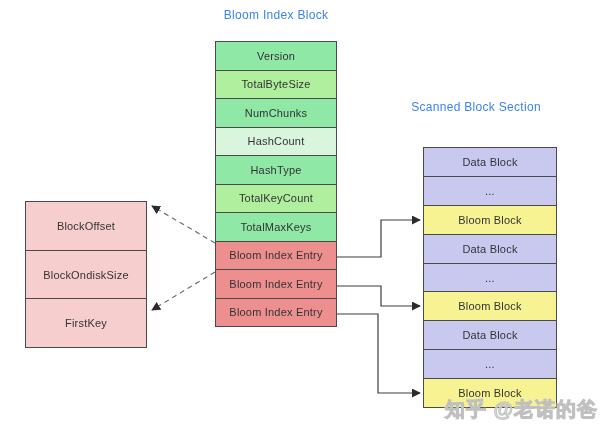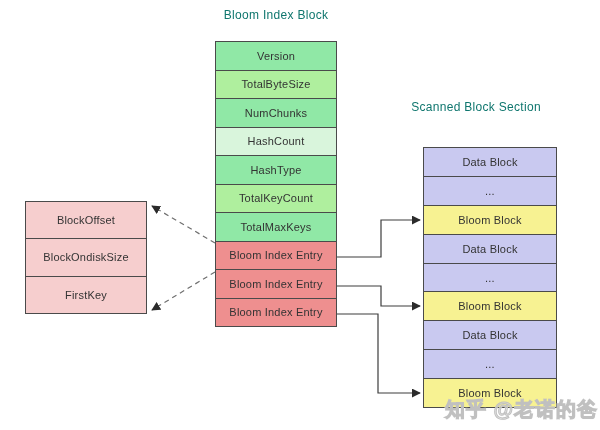--- a/index.html
+++ b/index.html
@@ -7,21 +7,21 @@
     position: relative;
     width: 600px;
     height: 430px;
     background: #ffffff;
     overflow: hidden;
     font-family: "Liberation Sans", sans-serif;
   }
   .diagram-title {
     position: absolute;
     font-size: 12px;
-    color: #0f766e;
+    color: #3b82f6;
     text-align: center;
     letter-spacing: 0.3px;
   }
   #title-bloom-index { left: 205px; top: 8px;  width: 142px; }
   #title-scanned     { left: 405px; top: 100px; width: 142px; }
 
   .tbl {
     position: absolute;
     display: flex;
     flex-direction: column;
@@ -37,21 +37,21 @@
     border-bottom: 1px solid #4a4a4a;
     font-size: 11px;
     color: #333333;
     letter-spacing: 0.2px;
     white-space: nowrap;
     overflow: hidden;
   }
   .tbl .row:last-child { border-bottom: none; }
 
   #bloom-index-table   { left: 215px; top: 41px;  width: 122px; height: 286px; }
-  #entry-detail-table  { left: 25px;  top: 201px; width: 122px; height: 113px; }
+  #entry-detail-table  { left: 25px;  top: 201px; width: 122px; height: 147px; }
   #scanned-block-table { left: 423px; top: 147px; width: 134px; height: 261px; }
 
   #connector-layer {
     position: absolute;
     left: 0; top: 0;
     width: 600px; height: 430px;
     pointer-events: none;
   }
 
   #watermark {

